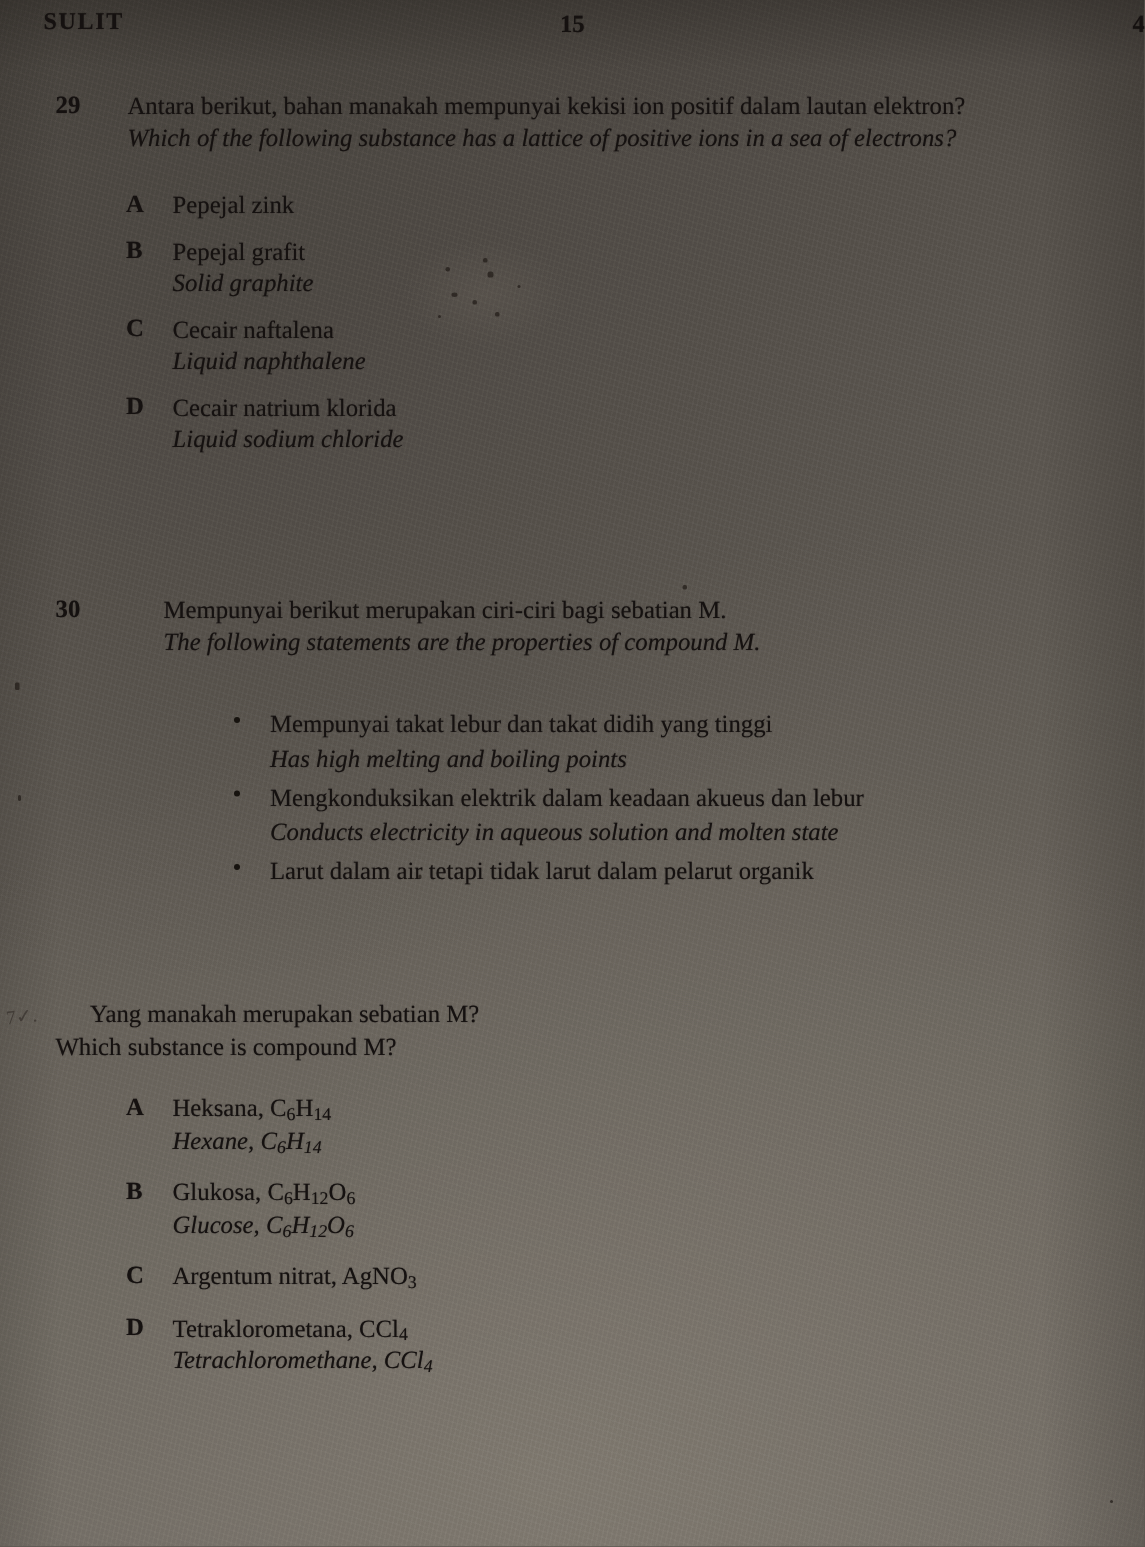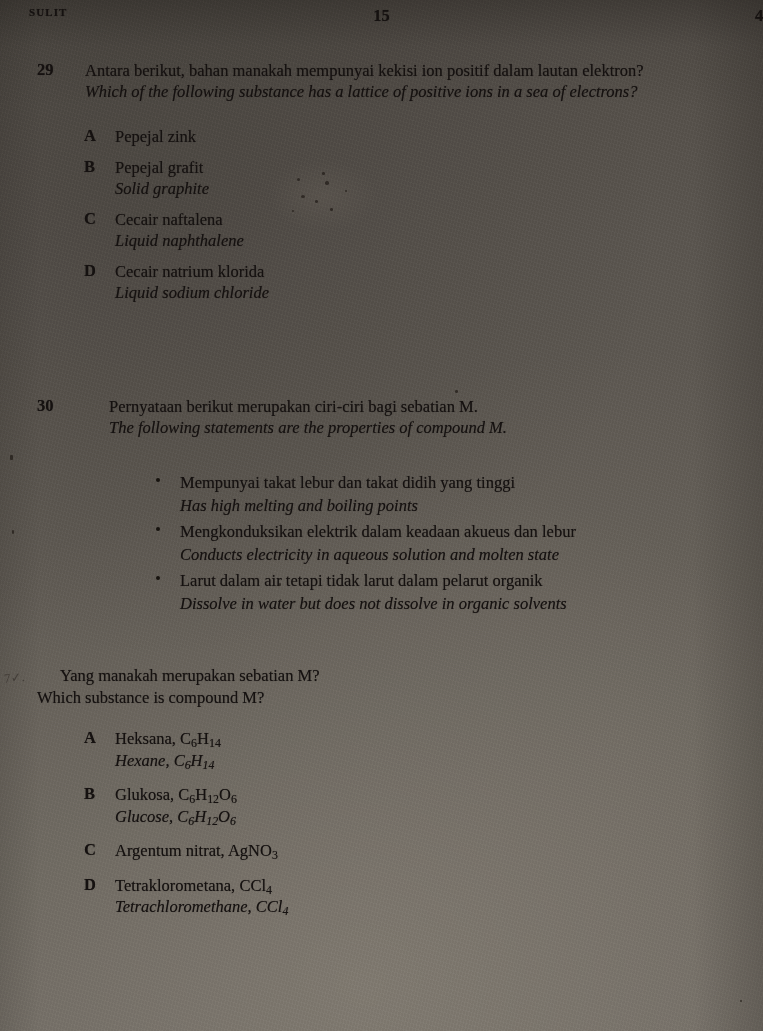--- a/index.html
+++ b/index.html
@@ -67,21 +67,21 @@
     top: 6px;
     left: 0;
     right: 0;
     height: 24px;
   }
   .hdr-sulit {
     position: absolute;
     left: 29px;
     top: 0;
     font-weight: bold;
-    font-size: 11px;
+    font-size: 16px;
     letter-spacing: 1.1px;
   }
   .hdr-page {
     position: absolute;
     left: 0; right: 0;
     top: 0;
     text-align: center;
     font-weight: bold;
     font-size: 16.5px;
   }
@@ -283,21 +283,21 @@
         <div class="opt-my ink">Cecair natrium klorida</div>
         <div class="opt-en ink">Liquid sodium chloride</div>
       </div>
     </div>
 
   </div>
 
   <div class="question" style="top:396px;padding-left:24px;">
     <div class="q-num ink">30</div>
     <div class="q-body">
-      <div class="stem-my ink">Pernyataan berikut merupakan ciri-ciri bagi sebatian M.</div>
+      <div class="stem-my ink">Mempunyai berikut merupakan ciri-ciri bagi sebatian M.</div>
       <div class="stem-en ink">The following statements are the properties of compound M.</div>
     </div>
   </div>
 
   <div class="bullets" style="top:471px;">
 
     <div class="bullet">
       <div class="bullet-dot"></div>
       <div class="bullet-text">
         <div class="b-my ink">Mempunyai takat lebur dan takat didih yang tinggi</div>
@@ -310,21 +310,20 @@
       <div class="bullet-text">
         <div class="b-my ink">Mengkonduksikan elektrik dalam keadaan akueus dan lebur</div>
         <div class="b-en ink">Conducts electricity in aqueous solution and molten state</div>
       </div>
     </div>
 
     <div class="bullet">
       <div class="bullet-dot"></div>
       <div class="bullet-text">
         <div class="b-my ink">Larut dalam air tetapi tidak larut dalam pelarut organik</div>
-        <div class="b-en ink">Dissolve in water but does not dissolve in organic solvents</div>
       </div>
     </div>
 
   </div>
 
   <div class="leadin" style="top:665px;">
     <div class="leadin-my ink">Yang manakah merupakan sebatian M?</div>
     <div class="leadin-en ink">Which substance is compound M?</div>
   </div>
 

